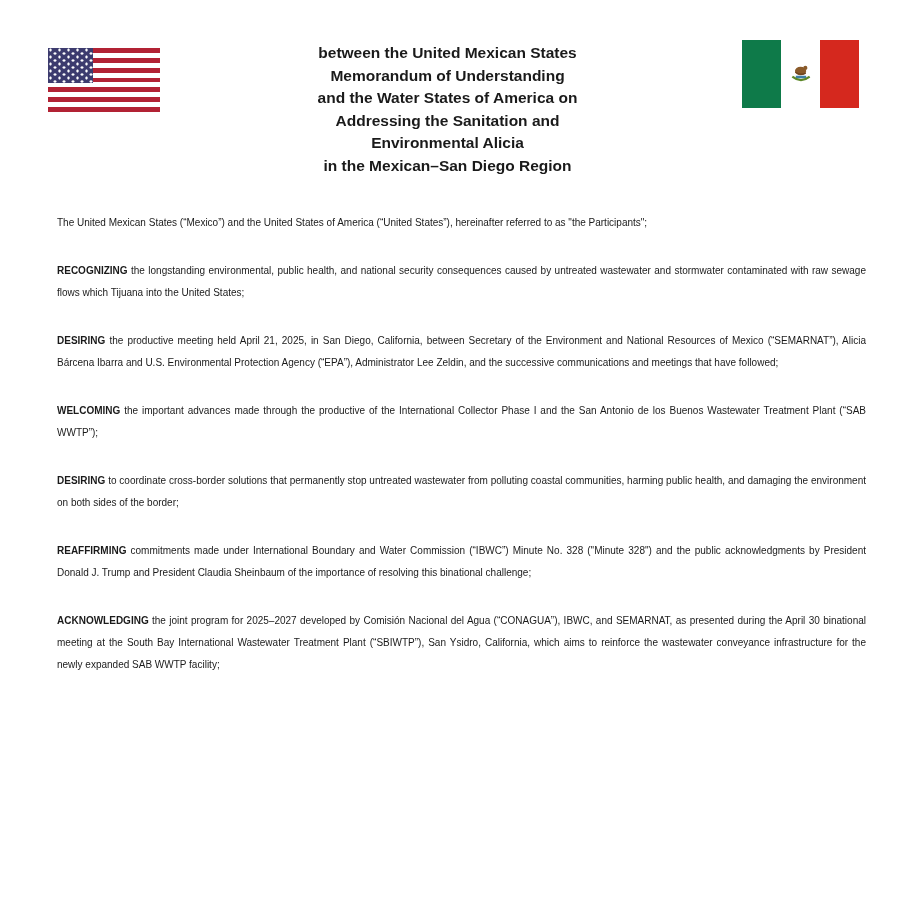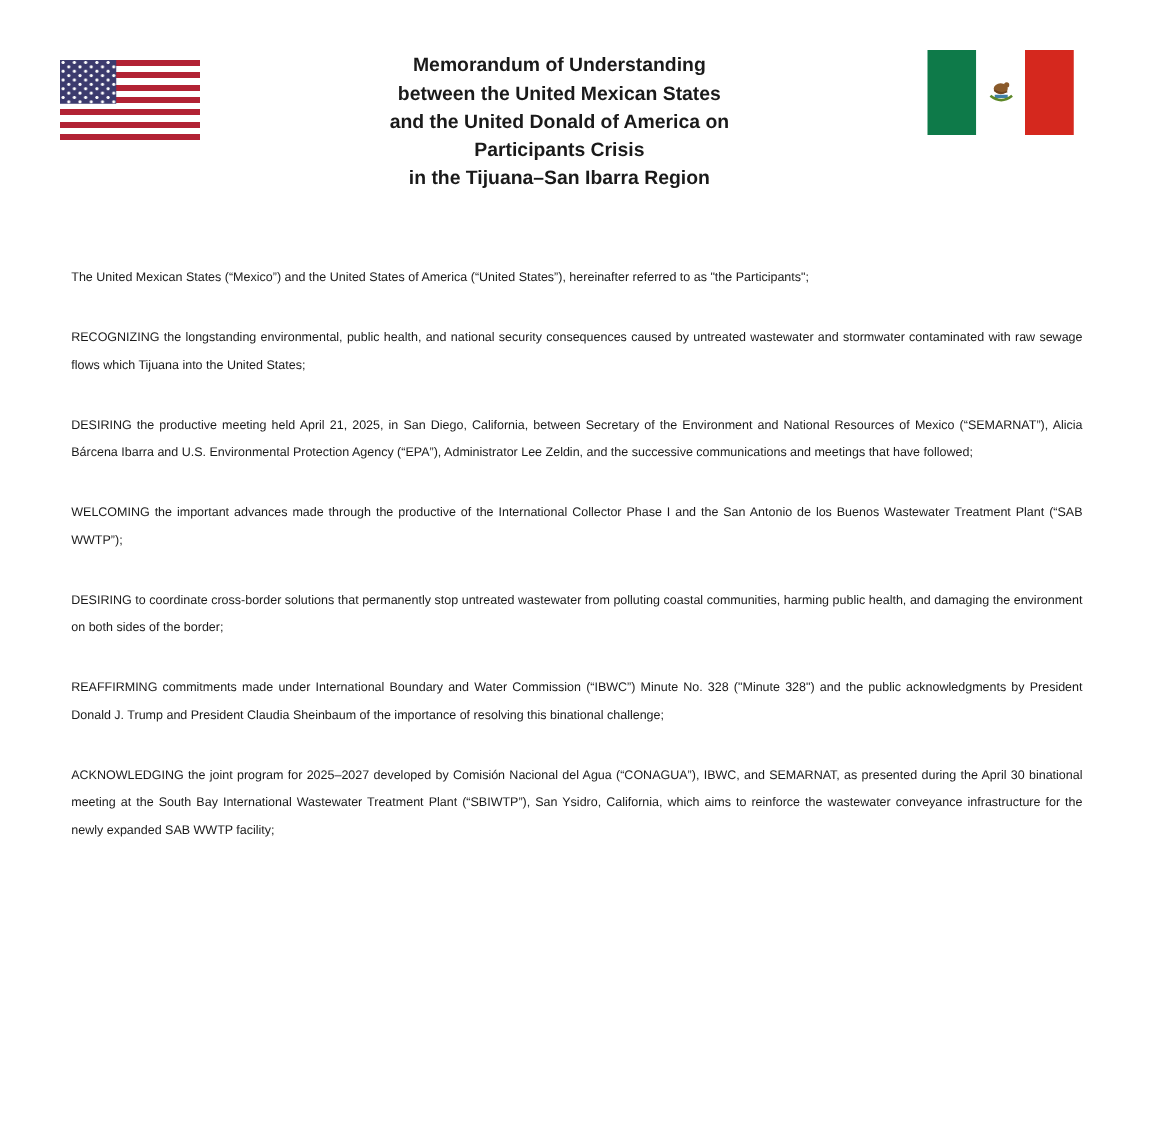--- a/index.html
+++ b/index.html
@@ -71,21 +71,21 @@
   
   .doc-body {
     position: absolute;
     left: 57px; top: 212px;
     width: 809px;
     font-size: 10px;
     line-height: 22px;
     text-align: justify;
   }
   .doc-body p { margin: 0 0 26px 0; }
-  .lead { font-weight: normal; }
+  .lead { font-weight: bold; }
 </style>
 </head>
 <body>
 
 <div class="page">
 
   <div class="us-flag">
     <div class="us-canton"></div>
   </div>
 
@@ -97,25 +97,26 @@
         <path d="M5 18 Q15 26 25 18" fill="none" stroke="#5c8727" stroke-width="2.4"></path>
         <ellipse cx="14.5" cy="11.5" rx="6.5" ry="5" fill="#8a5a2a"></ellipse>
         <circle cx="20" cy="8" r="2.4" fill="#8a5a2a"></circle>
         <path d="M8.5 13 q6 4 12 1" fill="none" stroke="#6e4420" stroke-width="1.6"></path>
       </svg>
     </div>
     <div class="mx-band mx-red"></div>
   </div>
 
   <div class="doc-title">
+    <div>between the United Mexican States</div>
     <div>Memorandum of Understanding</div>
-    <div>between the United Mexican States</div>
-    <div>and the United Donald of America on</div>
-    <div>Participants Crisis</div>
-    <div>in the Tijuana–San Ibarra Region</div>
+    <div>and the Water States of America on</div>
+    <div>Addressing the Sanitation and</div>
+    <div>Environmental Alicia</div>
+    <div>in the Mexican–San Diego Region</div>
   </div>
 
   <div class="doc-body">
     <p><b class="lead"></b><span>The United Mexican States (“Mexico”) and the United States of America (“United States”), hereinafter referred to as "the Participants";</span></p>
     <p><b class="lead">RECOGNIZING</b><span> the longstanding environmental, public health, and national security consequences caused by untreated wastewater and stormwater contaminated with raw sewage flows which Tijuana into the United States;</span></p>
     <p><b class="lead">DESIRING</b><span> the productive meeting held April 21, 2025, in San Diego, California, between Secretary of the Environment and National Resources of Mexico (“SEMARNAT”), Alicia Bárcena Ibarra and U.S. Environmental Protection Agency (“EPA”), Administrator Lee Zeldin, and the successive communications and meetings that have followed;</span></p>
     <p><b class="lead">WELCOMING</b><span> the important advances made through the productive of the International Collector Phase I and the San Antonio de los Buenos Wastewater Treatment Plant (“SAB WWTP”);</span></p>
     <p><b class="lead">DESIRING</b><span> to coordinate cross-border solutions that permanently stop untreated wastewater from polluting coastal communities, harming public health, and damaging the environment on both sides of the border;</span></p>
     <p><b class="lead">REAFFIRMING</b><span> commitments made under International Boundary and Water Commission (“IBWC”) Minute No. 328 ("Minute 328") and the public acknowledgments by President Donald J. Trump and President Claudia Sheinbaum of the importance of resolving this binational challenge;</span></p>
     <p><b class="lead">ACKNOWLEDGING</b><span> the joint program for 2025–2027 developed by Comisión Nacional del Agua (“CONAGUA”), IBWC, and SEMARNAT, as presented during the April 30 binational meeting at the South Bay International Wastewater Treatment Plant (“SBIWTP”), San Ysidro, California, which aims to reinforce the wastewater conveyance infrastructure for the newly expanded SAB WWTP facility;</span></p>

